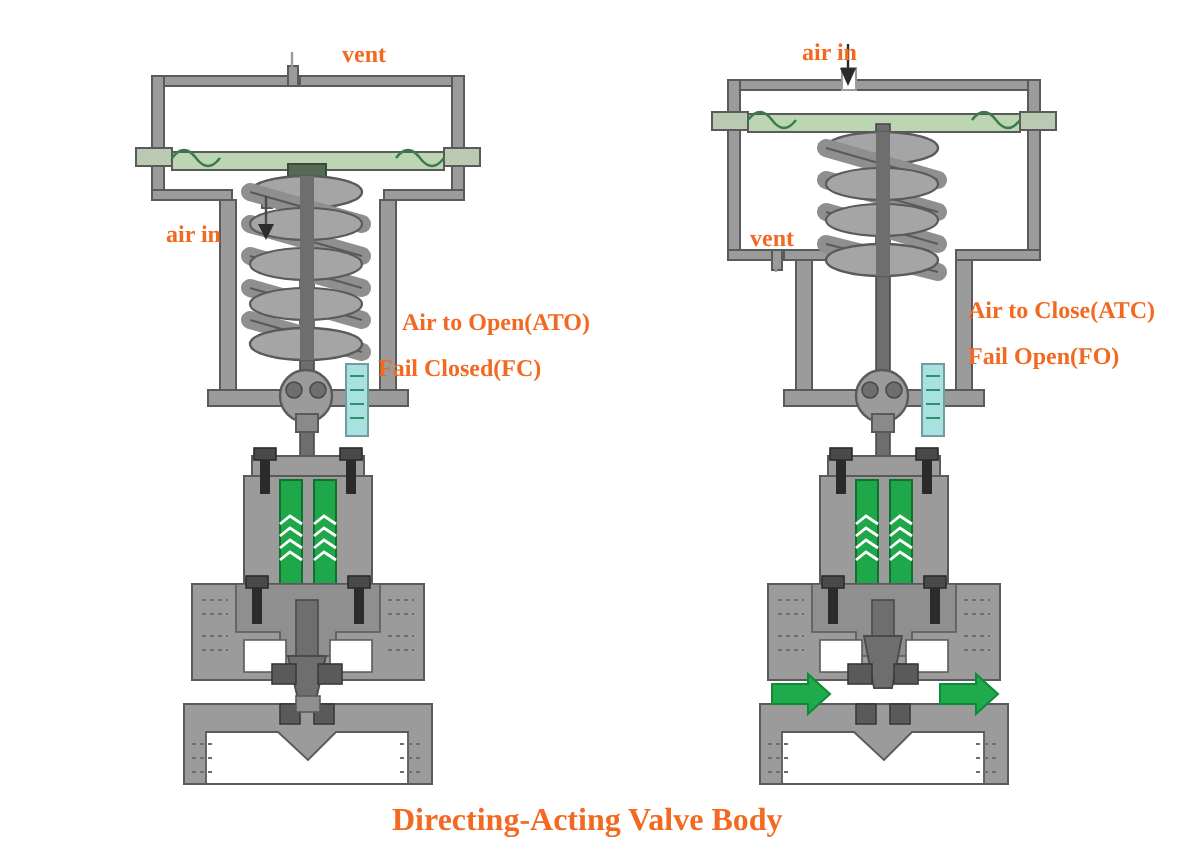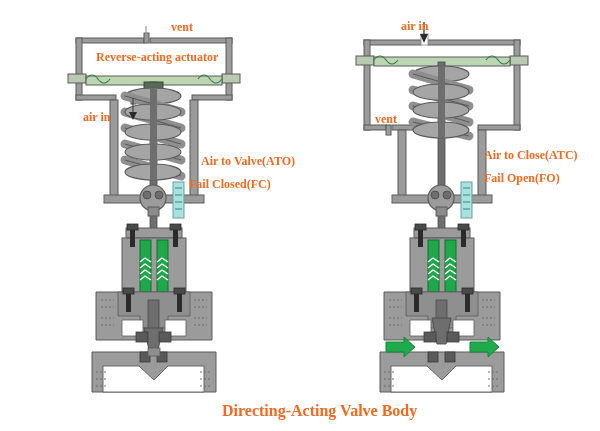--- a/index.html
+++ b/index.html
@@ -2,21 +2,21 @@
 <html><head>
 <meta charset="utf-8">
 <style>
   html,body{margin:0;padding:0;background:#ffffff;}
   body{width:600px;height:431px;overflow:hidden;
        font-family:"Liberation Serif",serif;}
   #stage{position:relative;width:563px;height:431px;background:#ffffff;padding-left:20px;}
   .lbl{position:absolute;color:#f26a21;font-weight:bold;white-space:nowrap;
        font-family:"Liberation Serif",serif;}
   .lbl.md{font-size:12px;}
-  .lbl.title{font-size:16px;margin-left:26px;}
+  .lbl.title{font-size:16px;}
   svg{position:absolute;left:0;top:0;}
 </style>
 </head>
 <body>
 
 <div id="stage">
 
   <svg width="600" height="431" viewBox="0 0 600 431">
     <defs>
       <g id="springCoil">
@@ -277,23 +277,22 @@
       <line x1="424" y1="22" x2="424" y2="38" stroke="#2b2b2b" stroke-width="1.2"></line>
       <path d="M420 34 L428 34 L424 43 Z" fill="#2b2b2b"></path>
     </g>
 
     <g>
       <line x1="388" y1="130" x2="388" y2="136" stroke="#9b9b9b" stroke-width="1.2"></line>
     </g>
   </svg>
 
   <div class="lbl md" style="left:171px;top:20px;">vent</div>
-  <div class="lbl md" style="left:96px;top:50px;">Reverse-acting actuator</div>
   <div class="lbl md" style="left:83px;top:110px;">air in</div>
-  <div class="lbl md" style="left:201px;top:154px;">Air to Valve(ATO)</div>
+  <div class="lbl md" style="left:201px;top:154px;">Air to Open(ATO)</div>
   <div class="lbl md" style="left:189px;top:177px;">Fail Closed(FC)</div>
 
   <div class="lbl md" style="left:401px;top:19px;">air in</div>
   <div class="lbl md" style="left:375px;top:112px;">vent</div>
   <div class="lbl md" style="left:484px;top:171px;">Fail Open(FO)</div>
   <div class="lbl md" style="left:484px;top:148px;">Air to Close(ATC)</div>
 
   <div class="lbl title" style="left:196px;top:402px;">Directing-Acting Valve Body</div>
 </div>
 

